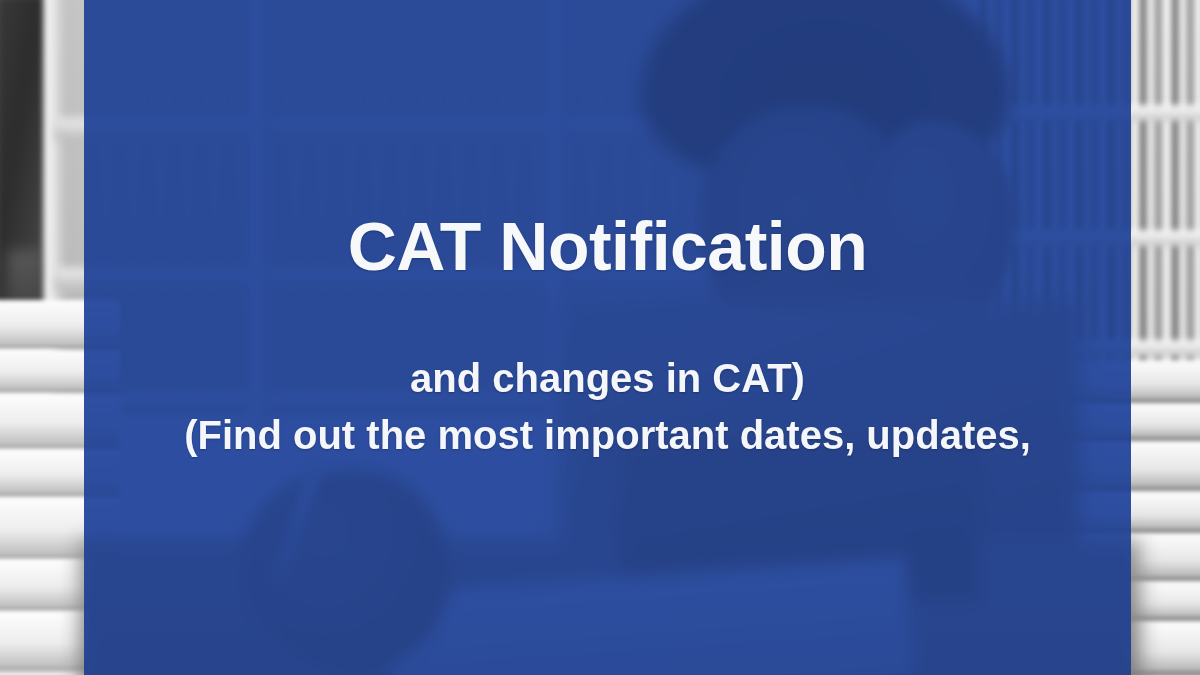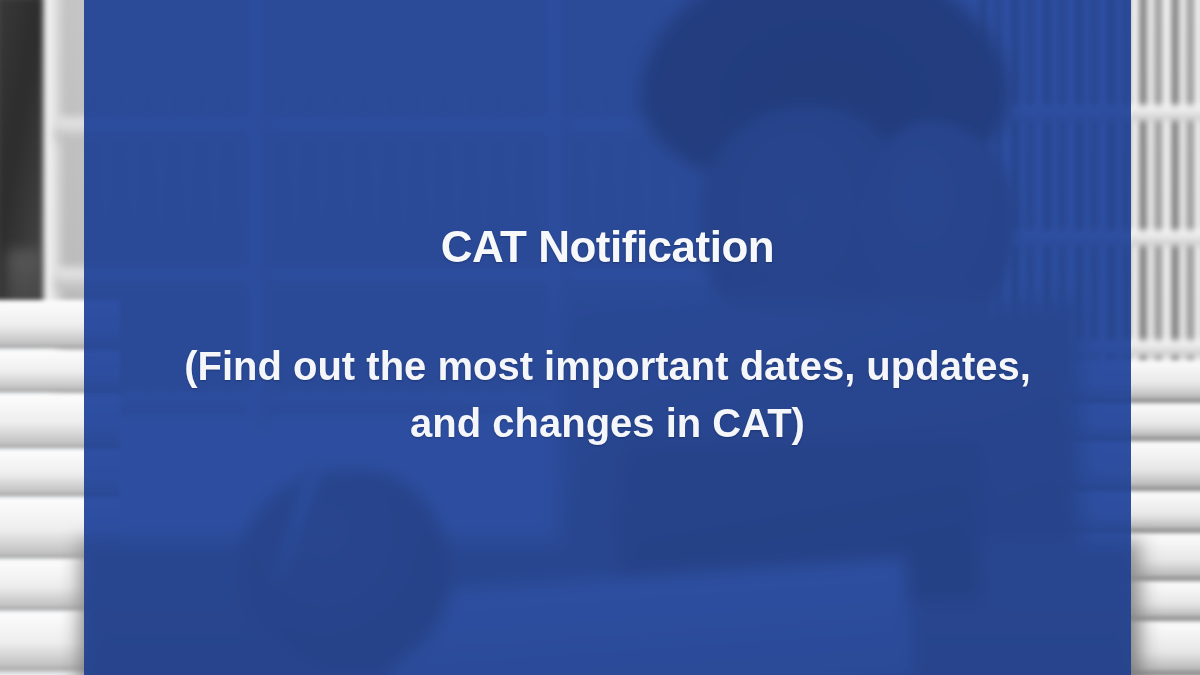--- a/index.html
+++ b/index.html
@@ -219,21 +219,21 @@
     left: 84px; top: 0;
     width: 1047px; height: 675px;
     display: flex;
     flex-direction: column;
     align-items: center;
     justify-content: center;
     text-align: center;
   }
   .banner-title {
     color: #f7f8fa;
-    font-size: 44px;
+    font-size: 68px;
     font-weight: 700;
     line-height: 1.05;
     letter-spacing: -0.5px;
     margin: 0 0 68px 0;
     text-shadow: 0 1px 2px rgba(10,20,60,.35);
   }
   .banner-subtitle {
     color: #f5f6f9;
     font-size: 40px;
     font-weight: 700;
@@ -298,18 +298,18 @@
     <div class="bg-writing-hand"></div>
     <div class="bg-pen"></div>
   </div>
 
   <div class="blue-overlay"></div>
   <div class="blue-overlay-tint"></div>
 
   <div class="text-layer">
     <h1 class="banner-title">CAT Notification</h1>
     <p class="banner-subtitle">
+      <span class="sub-line">and changes in CAT)</span>
       <span class="sub-line">(Find out the most important dates, updates,</span>
-      <span class="sub-line">and changes in CAT)</span>
     </p>
   </div>
 
 </div>
 
 </body></html>

